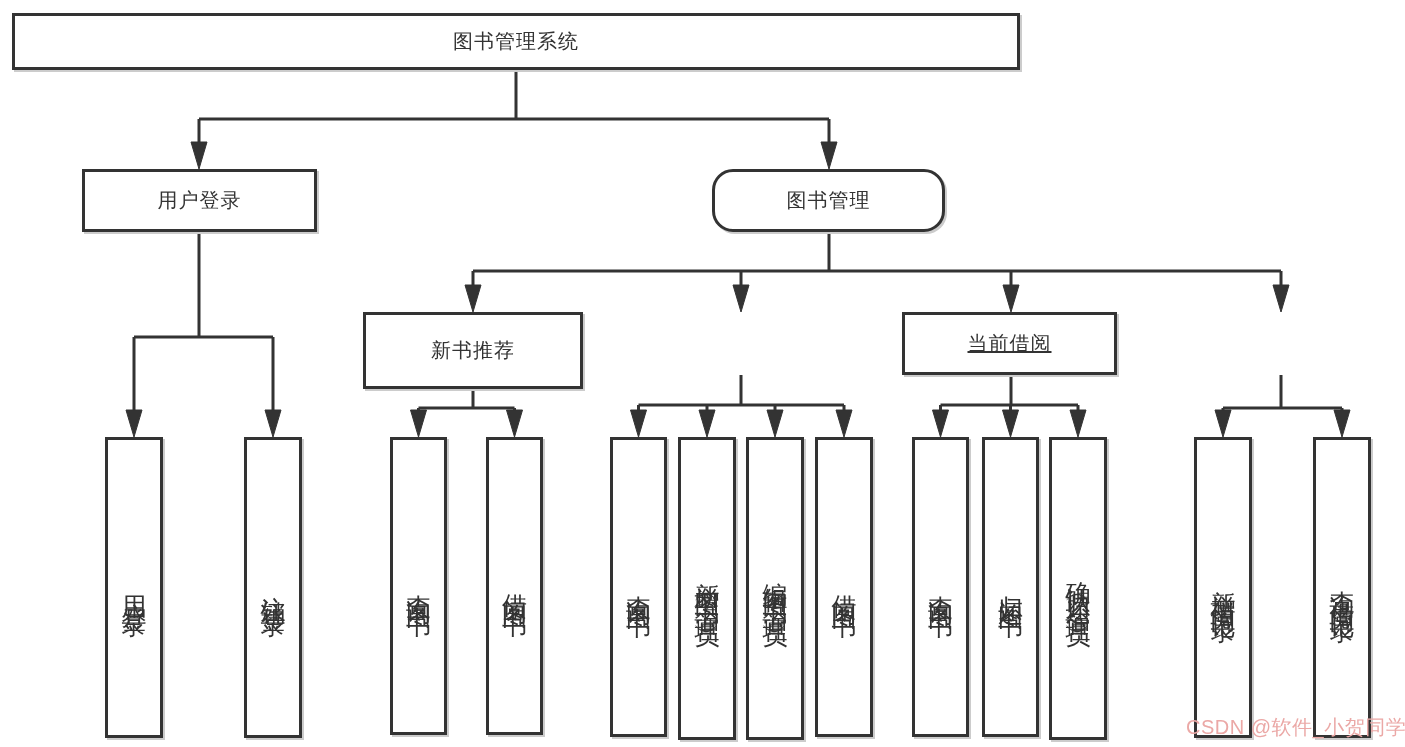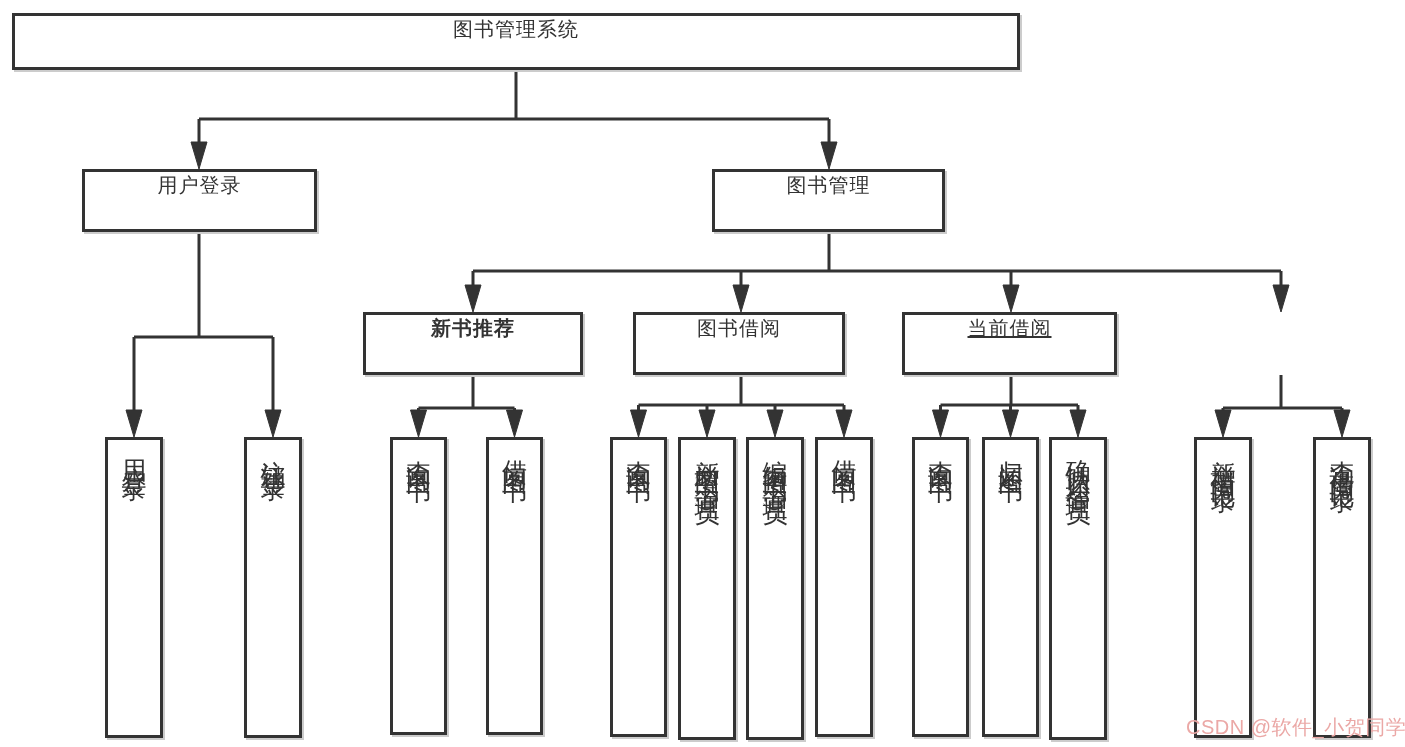--- a/index.html
+++ b/index.html
@@ -4,21 +4,21 @@
 <style>
   html,body{margin:0;padding:0;background:#ffffff;}
   body{width:1405px;height:747px;font-family:"Liberation Sans",sans-serif;color:#333333;}
   .stage{position:relative;width:1405px;height:747px;overflow:hidden;background:#ffffff;}
   .edge-layer{position:absolute;left:0;top:0;width:1405px;height:747px;}
   .edge-layer path{stroke:#333333;stroke-width:3;fill:none;}
   .edge-layer polygon{fill:#333333;stroke:#333333;stroke-width:1;}
   .node{
     position:absolute;box-sizing:border-box;background:#ffffff;
     border:3px solid #333333;box-shadow:2px 2px 0 #cccccc;
-    display:flex;justify-content:center;
+    display:flex;align-items:center;justify-content:center;
   }
   .hlabel{font-size:20px;letter-spacing:1px;white-space:nowrap;}
   .vtext{
     writing-mode:vertical-rl;text-orientation:mixed;
     font-size:25px;letter-spacing:6px;line-height:1;white-space:nowrap;
   }
   .watermark{
     position:absolute;left:1186px;top:714px;
     font-size:20px;letter-spacing:.5px;color:#eba8a6;white-space:nowrap;z-index:5;
   }
@@ -71,29 +71,26 @@
     </g>
   </svg>
 
   <div class="node" style="left:12px;top:13px;width:1008px;height:57px;">
     <span class="hlabel">图书管理系统</span>
   </div>
 
   <div class="node" style="left:82px;top:169px;width:235px;height:63px;">
     <span class="hlabel">用户登录</span>
   </div>
-  <div class="node" style="left:712px;top:169px;width:233px;height:63px;">
+  <div class="node" style="left:712px;top:169px;width:233px;height:63px;border-radius:21px;">
     <span class="hlabel">图书管理</span>
   </div>
 
-  <div class="node" style="left:363px;top:312px;width:220px;height:63px;font-weight:bold;">
+  <div class="node" style="left:363px;top:312px;width:220px;height:77px;">
     <span class="hlabel">新书推荐</span>
-  </div>
-  <div class="node" style="left:633px;top:312px;width:212px;height:63px;">
-    <span class="hlabel">图书借阅</span>
   </div>
   <div class="node" style="left:902px;top:312px;width:215px;height:63px;text-decoration:underline;">
     <span class="hlabel">当前借阅</span>
   </div>
 
   <div class="node vert" style="left:105px;top:437px;width:58px;height:301px;">
     <span class="vtext">用户登录</span>
   </div>
   <div class="node vert" style="left:244px;top:437px;width:58px;height:301px;">
     <span class="vtext">注销登录</span>

